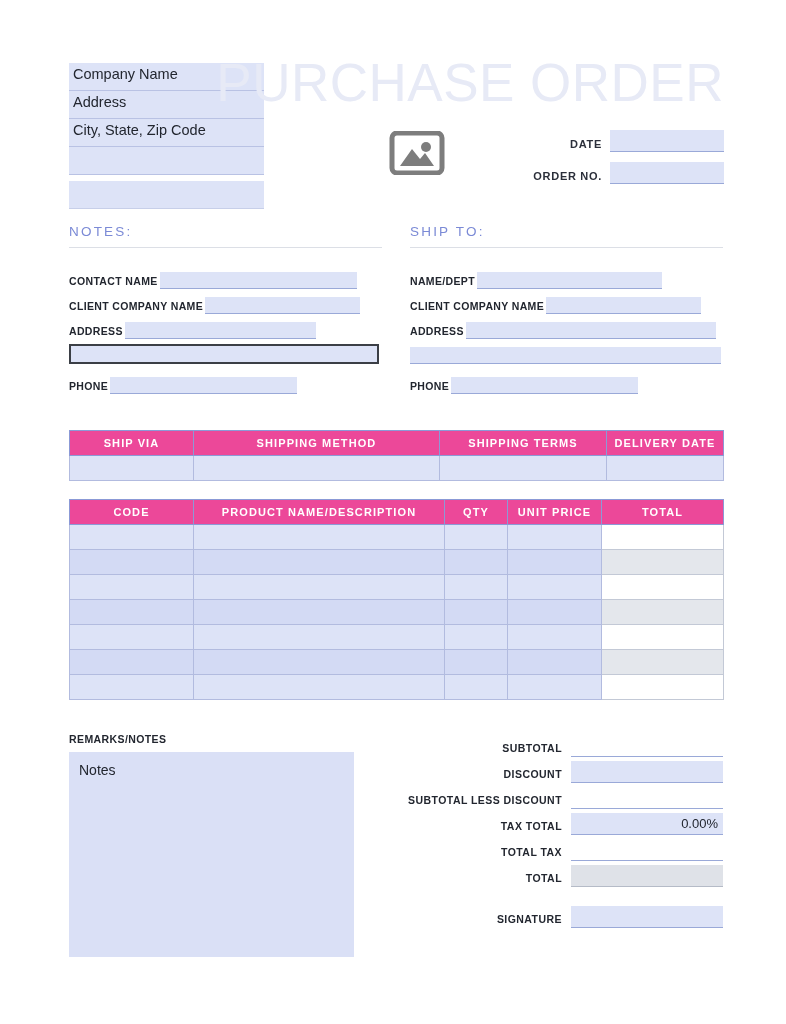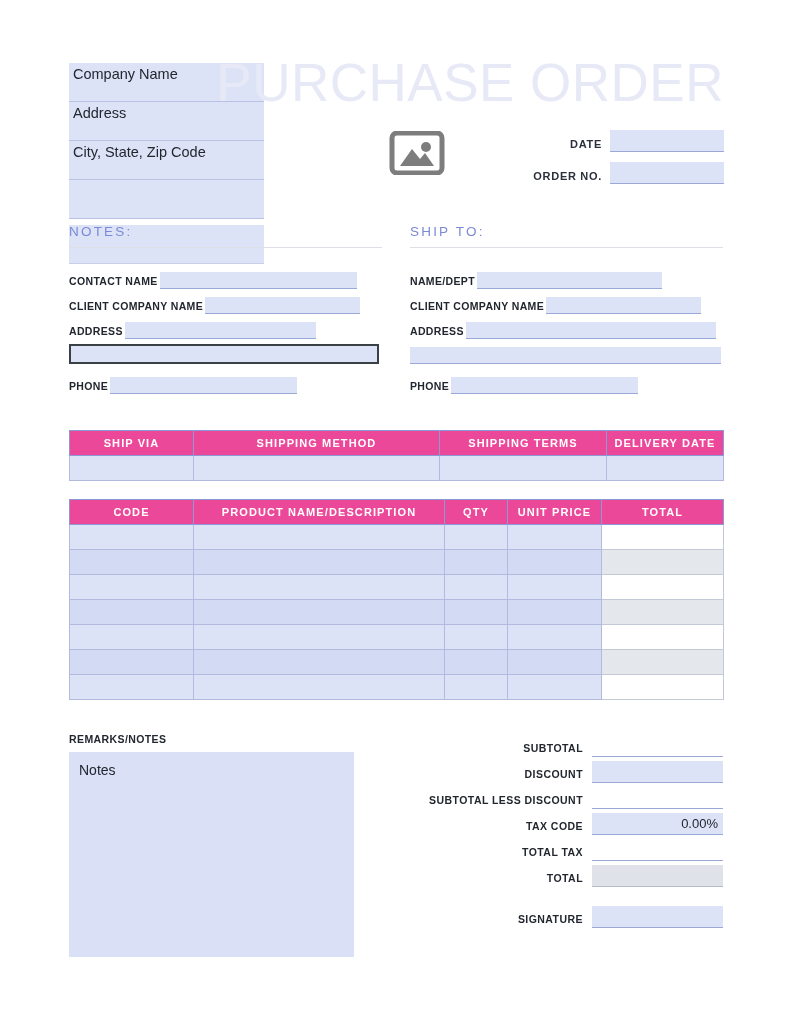--- a/index.html
+++ b/index.html
@@ -19,21 +19,21 @@
   .page { position: relative; width: 786px; height: 1024px; }
 
   
   .header { position: absolute; left: 0; top: 0; width: 786px; height: 200px; }
 
   .company-block {
     position: absolute; left: 69px; top: 63px;
     width: 195px;
   }
   .company-line {
-    height: 39px;
+    height: 28px;
     background: #dde3f7;
     border-bottom: 1px solid #b9c2e4;
     font-family: "Liberation Sans", sans-serif;
     font-size: 14.5px;
     color: #22262f;
     line-height: 23px;
     padding-left: 4px;
     white-space: nowrap;
     overflow: hidden;
   }
@@ -169,21 +169,21 @@
   .tot-label {
     font-size: 10.5px; font-weight: bold;
     letter-spacing: 0.45px;
     color: #22262f;
     white-space: nowrap;
     padding-right: 9px;
     padding-bottom: 3px;
     text-align: left;
   }
   .tot-field {
-    width: 131px; height: 22px;
+    width: 152px; height: 22px;
     border-bottom: 1px solid #9aa9d8;
     background: transparent;
     font-size: 13px;
     color: #22262f;
     text-align: right;
     padding-right: 5px;
     line-height: 21px;
   }
   .tot-field.filled { background: #dde3f7; }
   .tot-field.grey { background: #dfe2e8; border-bottom-color: #b5bbc7; }
@@ -382,21 +382,21 @@
     </div>
     <div class="tot-row">
       <span class="tot-label">DISCOUNT</span>
       <span class="tot-field filled"></span>
     </div>
     <div class="tot-row">
       <span class="tot-label">SUBTOTAL LESS DISCOUNT</span>
       <span class="tot-field plain"></span>
     </div>
     <div class="tot-row">
-      <span class="tot-label">TAX CODE</span>
+      <span class="tot-label">TAX TOTAL</span>
       <span class="tot-field filled">0.00%</span>
     </div>
     <div class="tot-row">
       <span class="tot-label">TOTAL TAX</span>
       <span class="tot-field plain"></span>
     </div>
     <div class="tot-row">
       <span class="tot-label">TOTAL</span>
       <span class="tot-field grey"></span>
     </div>

